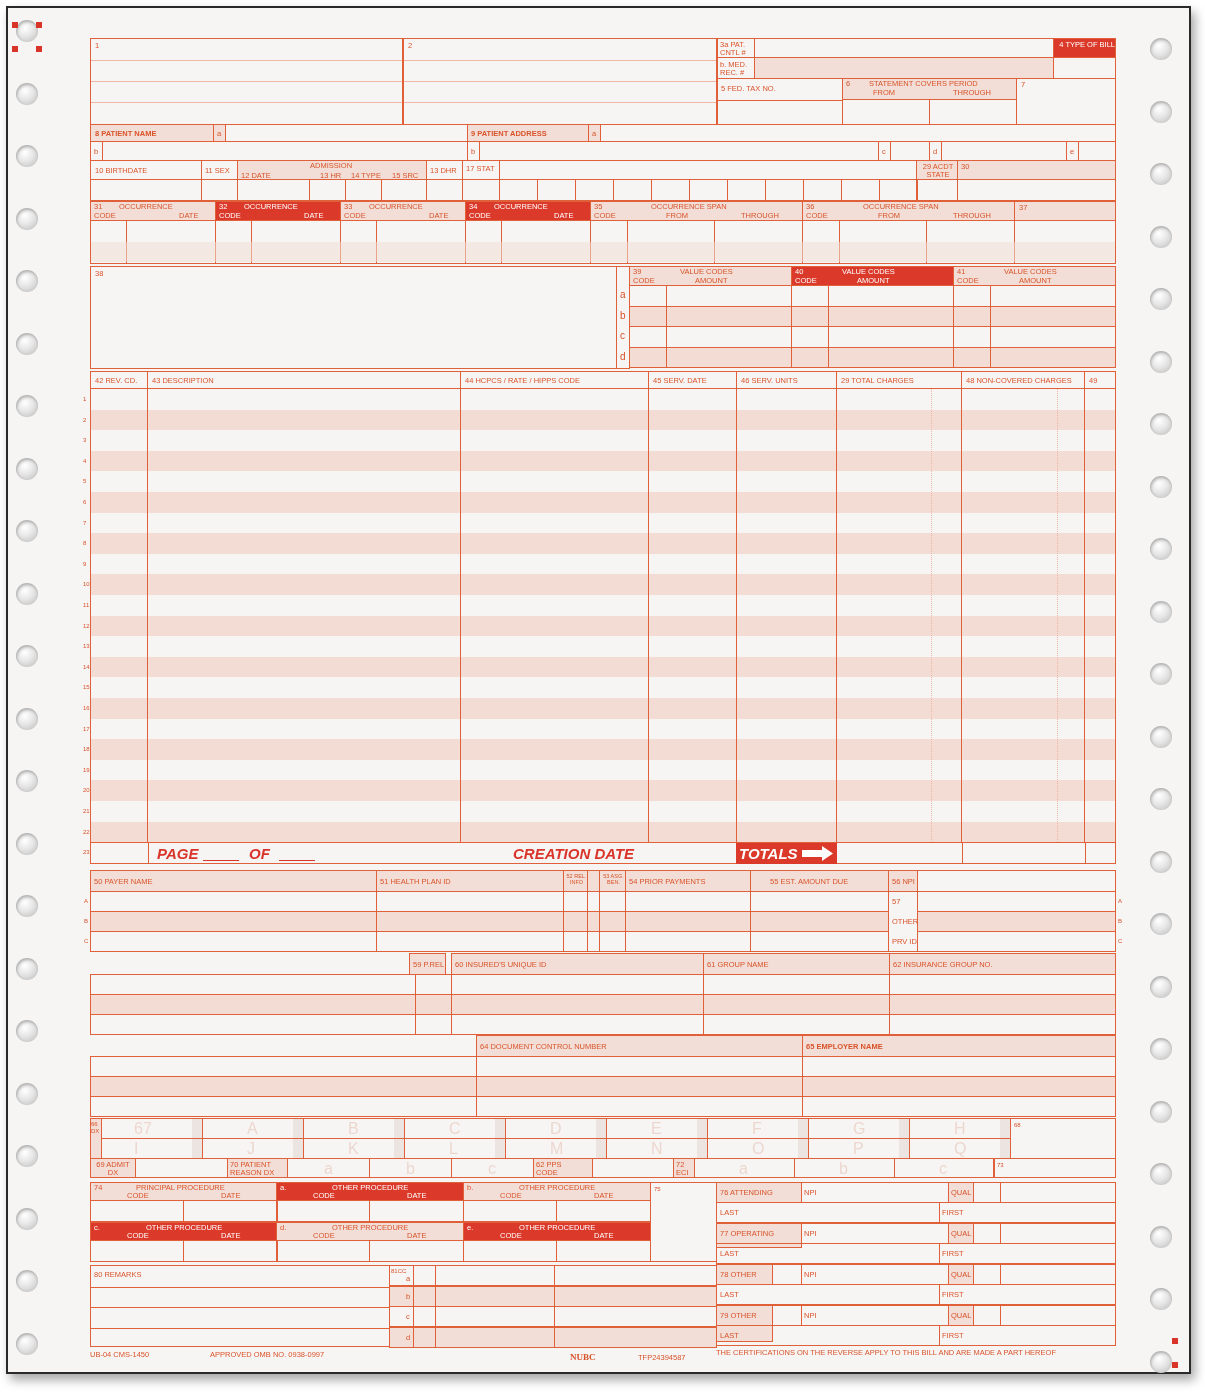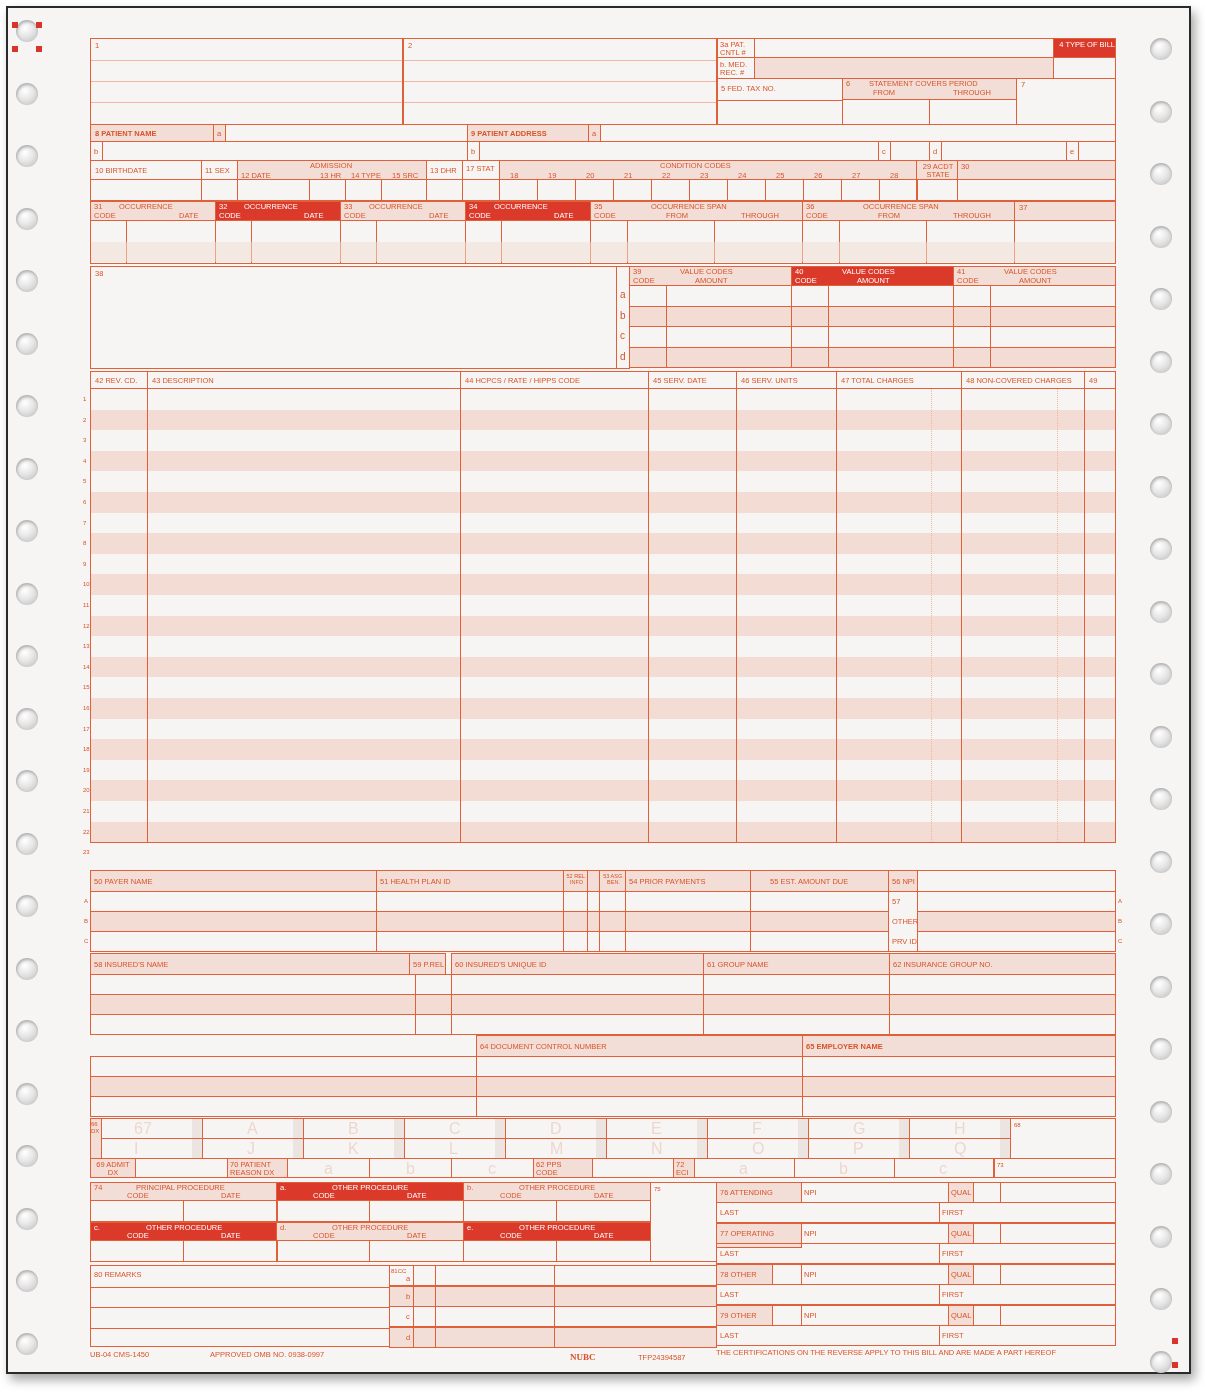--- a/index.html
+++ b/index.html
@@ -190,35 +190,20 @@
       <span class="lbl" style="left:82px;top:11px;">13 HR</span>
       <span class="lbl" style="left:113px;top:11px;">14 TYPE</span>
       <span class="lbl" style="left:154px;top:11px;">15 SRC</span>
     </div>
     <div class="b" style="left:336px;top:122px;width:37px;height:20px;">
       <span class="lbl" style="left:3px;top:6px;">13 DHR</span>
     </div>
     <div class="b" style="left:372px;top:122px;width:38px;height:20px;">
       <span class="lbl" style="left:3px;top:4px;">17 STAT</span>
     </div>
-    <div class="b shade" style="left:409px;top:122px;width:418px;height:20px;">
-      <span class="lbl" style="left:160px;top:1px;">CONDITION CODES</span>
-      <div id="cond-code-labels"></div>
-    <span class="lbl" style="left: 10px; top: 11px;">18</span>
-        <span class="lbl" style="left: 48px; top: 11px;">19</span>
-        <span class="lbl" style="left: 86px; top: 11px;">20</span>
-        <span class="lbl" style="left: 124px; top: 11px;">21</span>
-        <span class="lbl" style="left: 162px; top: 11px;">22</span>
-        <span class="lbl" style="left: 200px; top: 11px;">23</span>
-        <span class="lbl" style="left: 238px; top: 11px;">24</span>
-        <span class="lbl" style="left: 276px; top: 11px;">25</span>
-        <span class="lbl" style="left: 314px; top: 11px;">26</span>
-        <span class="lbl" style="left: 352px; top: 11px;">27</span>
-        <span class="lbl" style="left: 390px; top: 11px;">28</span>
-      </div>
     <div class="b shade" style="left:826px;top:122px;width:42px;height:20px;">
       <span class="lbl" style="left:2px;top:2px;white-space:normal;width:38px;text-align:center;">29 ACDT STATE</span>
     </div>
     <div class="b shade" style="left:867px;top:122px;width:159px;height:20px;">
       <span class="lbl" style="left:3px;top:2px;">30</span>
     </div>
 
     <div class="b" style="left:0;top:141px;width:112px;height:22px;"></div>
     <div class="b" style="left:111px;top:141px;width:37px;height:22px;"></div>
     <div class="b" style="left:147px;top:141px;width:73px;height:22px;"></div>
@@ -383,21 +368,21 @@
       <div class="b" style="left: 370px; top: 333px; width: 189px; height: 18px;">
         <span class="lbl" style="left: 4px; top: 5px;">44 HCPCS / RATE / HIPPS CODE</span>
       </div>
       <div class="b" style="left: 558px; top: 333px; width: 89px; height: 18px;">
         <span class="lbl" style="left: 4px; top: 5px;">45 SERV. DATE</span>
       </div>
       <div class="b" style="left: 646px; top: 333px; width: 101px; height: 18px;">
         <span class="lbl" style="left: 4px; top: 5px;">46 SERV. UNITS</span>
       </div>
       <div class="b" style="left: 746px; top: 333px; width: 126px; height: 18px;">
-        <span class="lbl" style="left: 4px; top: 5px;">47 TOTAL CHARGES</span>
+        <span class="lbl" style="left: 4px; top: 5px;">29 TOTAL CHARGES</span>
       </div>
       <div class="b" style="left: 871px; top: 333px; width: 124px; height: 18px;">
         <span class="lbl" style="left: 4px; top: 5px;">48 NON-COVERED CHARGES</span>
       </div>
       <div class="b" style="left: 994px; top: 333px; width: 32px; height: 18px;">
         <span class="lbl" style="left: 4px; top: 5px;">49</span>
       </div>
       <div class="b" style="left: 0px; top: 350px; width: 1026px; height: 455.2px;">
         <div style="position: absolute; left: 0px; top: 0px; width: 1024px; height: 20.6px;"></div>
         <div class="stripe" style="position: absolute; left: 0px; top: 20.6px; width: 1024px; height: 20.6px;"></div>
@@ -447,20 +432,39 @@
       <span class="rownum" style="left: -7px; top: 625.8px;">14</span>
       <span class="rownum" style="left: -7px; top: 646.4px;">15</span>
       <span class="rownum" style="left: -7px; top: 667px;">16</span>
       <span class="rownum" style="left: -7px; top: 687.6px;">17</span>
       <span class="rownum" style="left: -7px; top: 708.2px;">18</span>
       <span class="rownum" style="left: -7px; top: 728.8px;">19</span>
       <span class="rownum" style="left: -7px; top: 749.4px;">20</span>
       <span class="rownum" style="left: -7px; top: 770px;">21</span>
       <span class="rownum" style="left: -7px; top: 790.6px;">22</span>
       <span class="rownum" style="left: -7px; top: 811.2px;">23</span>
+      <div class="b" style="left: 0px; top: 804.2px; width: 1026px; height: 22px;">
+        <div class="vl" style="left: 57px; top: 0px; height: 100%;"></div>
+        <span class="big" style="left: 66px; top: 2px;">PAGE</span>
+        <div style="position: absolute; left: 112px; top: 17px; width: 36px; border-top: 1px solid rgb(217, 52, 42);"></div>
+        <span class="big" style="left: 158px; top: 2px;">OF</span>
+        <div style="position: absolute; left: 188px; top: 17px; width: 36px; border-top: 1px solid rgb(217, 52, 42);"></div>
+        <span class="big" style="left: 422px; top: 2px;">CREATION DATE</span>
+        <div class="vl" style="left: 645px; top: 0px; height: 100%;"></div>
+        <div class="red" style="position: absolute; left: 645px; top: 0px; width: 101px; height: 21px;">
+          <span class="big" style="left: 3px; top: 2px; color: rgb(255, 255, 255);">TOTALS</span>
+          <span style="position: absolute; left: 66px; top: 3px; width: 0px; height: 0px;"><svg width="32" height="15" viewBox="0 0 32 15">
+              <path d="M0 4 H20 V0 L31 7.5 L20 15 V11 H0 Z" fill="#fff"></path>
+            </svg></span>
+        </div>
+        <div class="vl" style="left: 871px; top: 0px; height: 100%;"></div>
+        <div class="vl" style="left: 994px; top: 0px; height: 100%;"></div>
+        <div style="position: absolute; left: 746px; top: 0px; width: 125px; height: 21px;"></div>
+        <div style="position: absolute; left: 872px; top: 0px; width: 122px; height: 21px;"></div>
+      </div>
       <div class="b shade" style="left: 0px; top: 832px; width: 287px; height: 22px;">
         <span class="lbl" style="left: 3px; top: 7px;">50 PAYER  NAME</span>
       </div>
       <div class="b" style="left: 0px; top: 853px; width: 287px; height: 21px;"></div>
       <div class="b stripe" style="left: 0px; top: 873px; width: 287px; height: 21px;"></div>
       <div class="b" style="left: 0px; top: 893px; width: 287px; height: 21px;"></div>
       <div class="b shade" style="left: 286px; top: 832px; width: 188px; height: 22px;">
         <span class="lbl" style="left: 3px; top: 7px;">51 HEALTH PLAN ID</span>
       </div>
       <div class="b" style="left: 286px; top: 853px; width: 188px; height: 21px;"></div>
@@ -505,23 +509,20 @@
       </div>
       <div class="b" style="left: 827px; top: 853px; width: 199px; height: 21px;"></div>
       <div class="b stripe" style="left: 827px; top: 873px; width: 199px; height: 21px;"></div>
       <div class="b" style="left: 827px; top: 893px; width: 199px; height: 21px;"></div>
       <span class="rownum" style="left: -6px; top: 860px;">A</span>
       <span class="rownum" style="left: 1028px; top: 860px;">A</span>
       <span class="rownum" style="left: -6px; top: 880px;">B</span>
       <span class="rownum" style="left: 1028px; top: 880px;">B</span>
       <span class="rownum" style="left: -6px; top: 900px;">C</span>
       <span class="rownum" style="left: 1028px; top: 900px;">C</span>
-      <div class="b shade" style="left: 0px; top: 915px; width: 326px; height: 22px;">
-        <span class="lbl" style="left: 3px; top: 7px;">58 INSURED'S NAME</span>
-      </div>
       <div class="b" style="left: 0px; top: 936px; width: 326px; height: 21px;"></div>
       <div class="b stripe" style="left: 0px; top: 956px; width: 326px; height: 21px;"></div>
       <div class="b" style="left: 0px; top: 976px; width: 326px; height: 21px;"></div>
       <div class="b shade" style="left: 319px; top: 915px; width: 37px; height: 22px;">
         <span class="lbl" style="left: 3px; top: 7px;">59 P.REL</span>
       </div>
       <div class="b" style="left: 325px; top: 936px; width: 37px; height: 21px;"></div>
       <div class="b stripe" style="left: 325px; top: 956px; width: 37px; height: 21px;"></div>
       <div class="b" style="left: 325px; top: 976px; width: 37px; height: 21px;"></div>
       <div class="b shade" style="left: 361px; top: 915px; width: 253px; height: 22px;">
@@ -766,21 +767,21 @@
         <span class="lbl" style="left: 2px; top: 6px;">QUAL</span>
       </div>
       <div class="b" style="left: 883px; top: 1226px; width: 28px; height: 21px;"></div>
       <div class="b" style="left: 910px; top: 1226px; width: 116px; height: 21px;"></div>
       <div class="b" style="left: 626px; top: 1246px; width: 224px; height: 21px;">
         <span class="lbl" style="left: 3px; top: 6px;">LAST</span>
       </div>
       <div class="b" style="left: 849px; top: 1246px; width: 177px; height: 21px;">
         <span class="lbl" style="left: 2px; top: 6px;">FIRST</span>
       </div>
-      <div class="b shade" style="left: 626px; top: 1267px; width: 57px; height: 21px;">
+      <div class="b shade" style="left: 626px; top: 1267px; width: 57px; height: 37px;">
         <span class="lbl" style="left: 3px; top: 6px;">79 OTHER</span>
       </div>
       <div class="b" style="left: 682px; top: 1267px; width: 30px; height: 21px;"></div>
       <div class="b" style="left: 711px; top: 1267px; width: 148px; height: 21px;">
         <span class="lbl" style="left: 2px; top: 6px;">NPI</span>
       </div>
       <div class="b shade" style="left: 858px; top: 1267px; width: 26px; height: 21px;">
         <span class="lbl" style="left: 2px; top: 6px;">QUAL</span>
       </div>
       <div class="b" style="left: 883px; top: 1267px; width: 28px; height: 21px;"></div>

